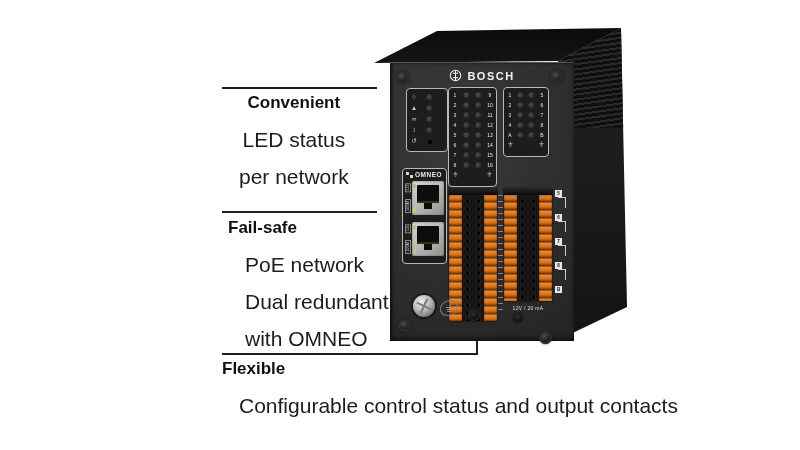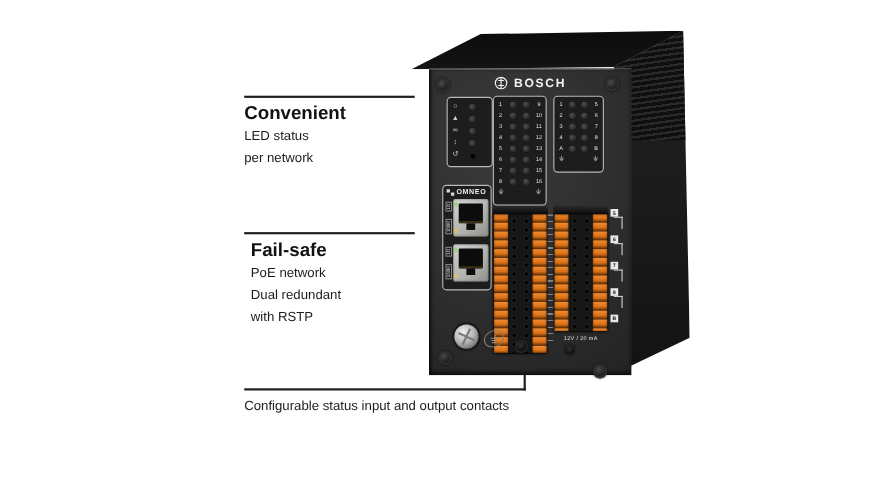--- a/index.html
+++ b/index.html
@@ -2,21 +2,21 @@
 <html><head>
 <meta charset="utf-8">
 <style>
   html,body{margin:0;padding:0;background:#fff;}
   .stage{position:relative;width:800px;height:450px;background:#ffffff;overflow:hidden;
          font-family:"Liberation Sans","DejaVu Sans",sans-serif;color:#191919;}
   .abs{position:absolute;}
 
   
   .callout h3{margin:0;font-size:17px;font-weight:700;line-height:20px;color:#111;}
-  .callout p{margin:0;font-size:12px;font-weight:400;line-height:20px;color:#1c1c1c;}
+  .callout p{margin:17px;font-size:21px;font-weight:400;line-height:20px;color:#1c1c1c;}
   .lead{position:absolute;background:#1f1f1f;}
 
   
   .device{position:absolute;left:374px;top:26px;width:254px;height:318px;}
   .face{position:absolute;left:0;top:0;width:254px;height:318px;}
   .top-face{clip-path:polygon(0px 37px,184px 35px,247px 2px,63px 5px);
     background:linear-gradient(to bottom,#0b0b0b,#232323 30%,#0e0e0e 52%,#313131 74%,#141414);}
   .side-face{clip-path:polygon(184px 35px,247px 2px,253px 281px,184px 314px);
     background:
       repeating-linear-gradient(172deg,#2a2a2a 0 2px,#0f0f0f 2px 5px) 0 0/100% 32% no-repeat,
@@ -108,38 +108,39 @@
     linear-gradient(#8f8f8f,#8f8f8f) 0 3px/7px 1px no-repeat,
     linear-gradient(#8f8f8f,#8f8f8f) 1px 5px/5px 1px no-repeat,
     linear-gradient(#8f8f8f,#8f8f8f) 2px 7px/3px 1px no-repeat;}
 </style>
 </head>
 <body>
 
 <div class="stage">
 
   <div class="lead" style="left:222px;top:87px;width:155px;height:2px;"></div>
-  <div class="callout abs" style="left:222px;top:93px;">
+  <div class="callout abs" style="left:222px;top:93px;text-align:center;">
     <h3>Convenient</h3>
     <p>LED status</p>
     <p>per network</p>
   </div>
 
   <div class="lead" style="left:222px;top:211px;width:155px;height:2px;"></div>
   <div class="callout abs" style="left:228px;top:218px;">
     <h3>Fail-safe</h3>
     <p>PoE network</p>
     <p>Dual redundant</p>
-    <p>with RSTP</p>
+    <p>with OMNEO</p>
   </div>
 
   <div class="lead" style="left:222px;top:353px;width:256px;height:2px;"></div>
   <div class="lead" style="left:476px;top:336px;width:2px;height:19px;"></div>
   <div class="callout abs" style="left:222px;top:359px;">
-    <p>Configurable status input and output contacts</p>
+    <h3>Flexible</h3>
+    <p>Configurable control status and output contacts</p>
   </div>
 
   <div class="device">
     <div class="face top-face"></div>
     <div class="face side-face"></div>
 
     <div class="front-face">
 
       <div class="logo">
         <svg width="13" height="13" viewBox="0 0 20 20">

